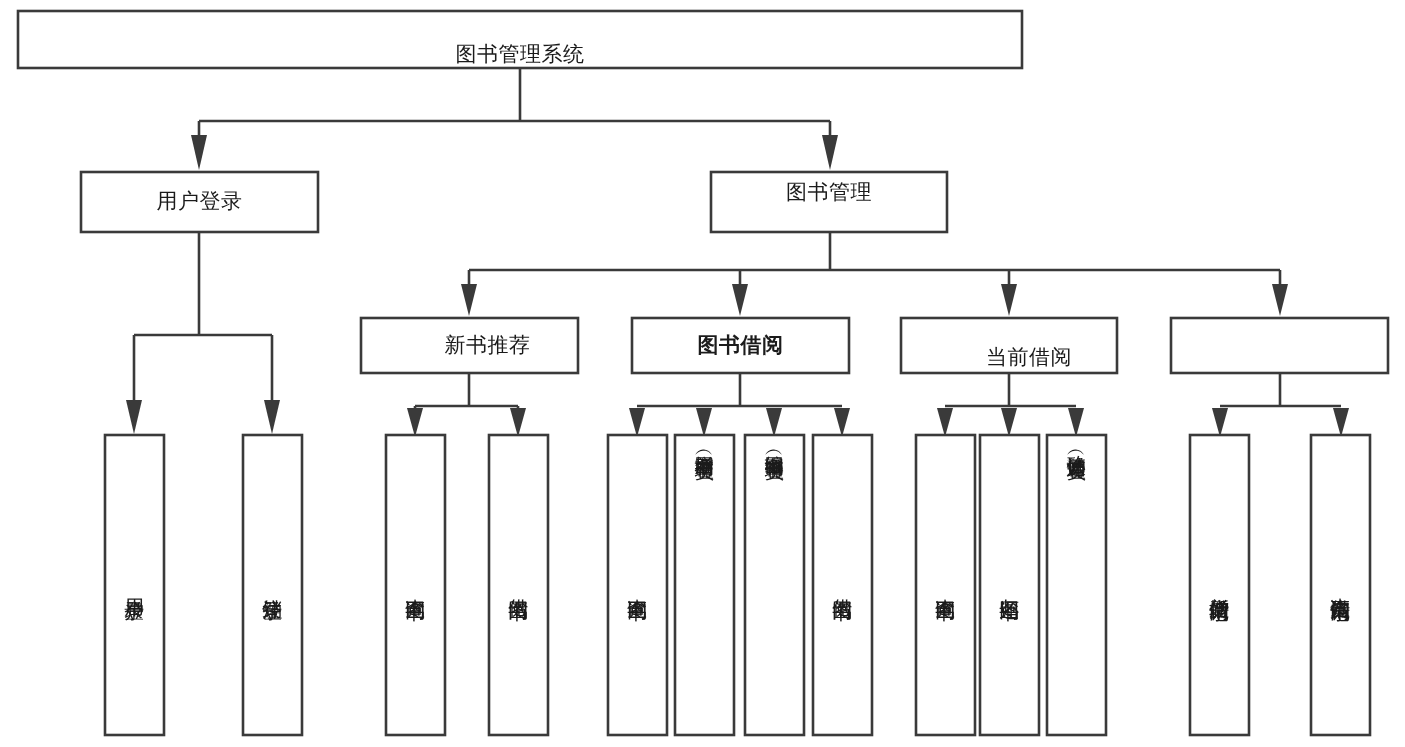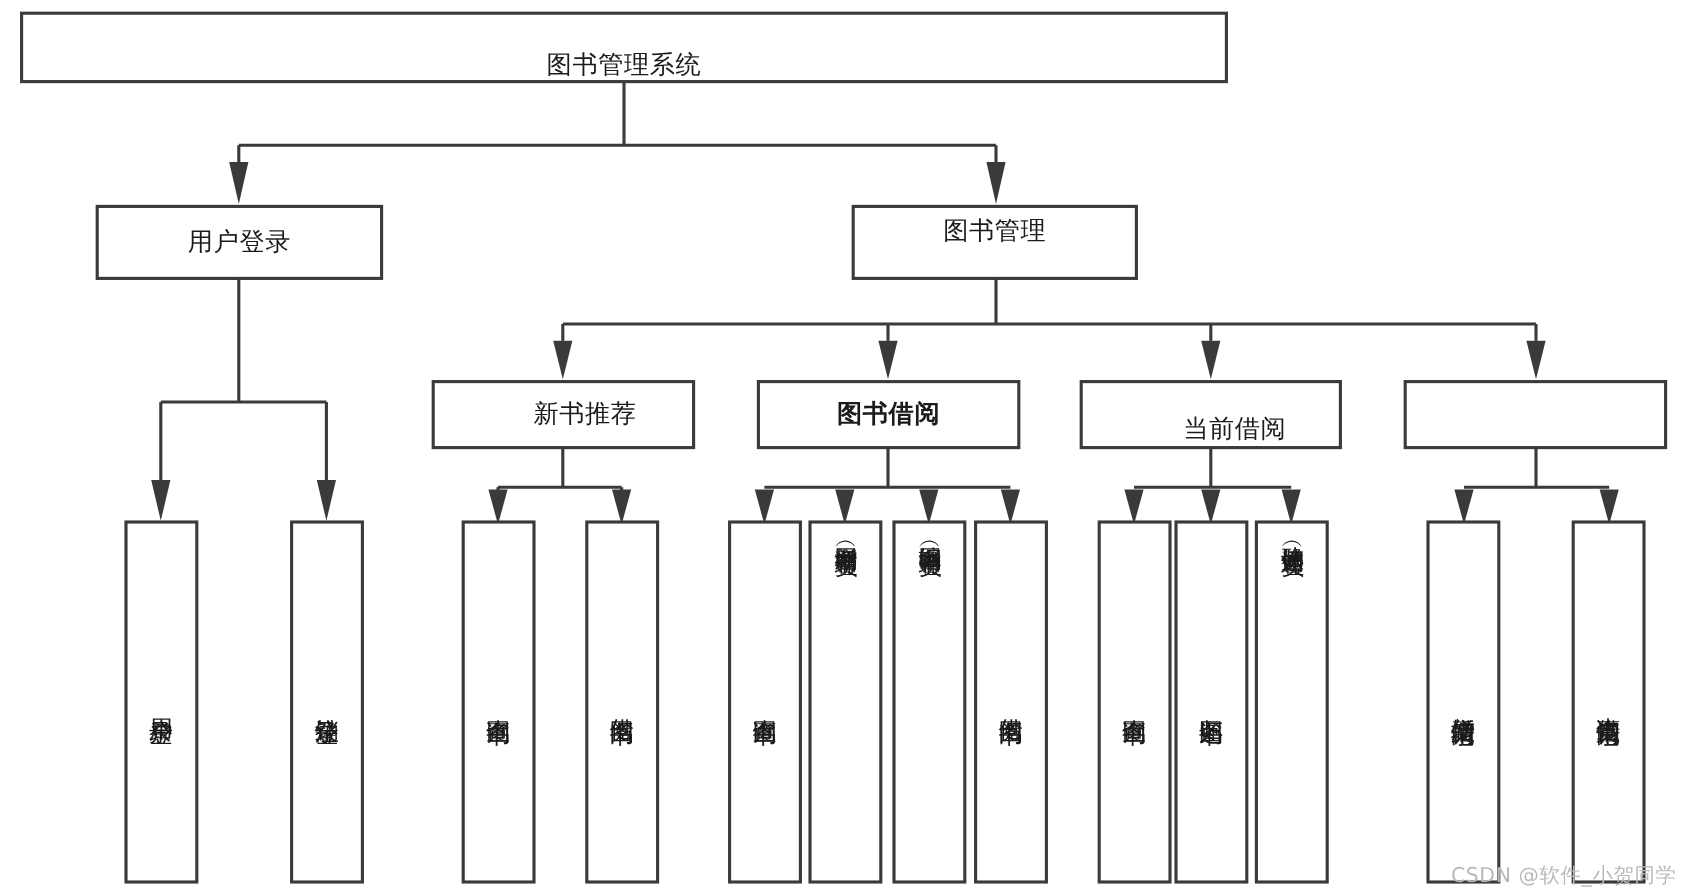--- a/index.html
+++ b/index.html
@@ -186,15 +186,14 @@
   <div class="node-label-v tall" style="left:745px; top:440px; width:59px; height:292px; justify-content:flex-start;">编辑图书（管理员）</div>
   <div class="node-label-v" style="left:813px; top:435px; width:59px; height:300px;">借阅图书</div>
 
   <div class="node-label-v" style="left:916px; top:435px; width:59px; height:300px;">查询图书</div>
   <div class="node-label-v" style="left:980px; top:435px; width:59px; height:300px;">归还图书</div>
   <div class="node-label-v tall" style="left:1047px; top:440px; width:59px; height:292px; justify-content:flex-start;">确认归还（管理员）</div>
 
   <div class="node-label-v" style="left:1190px; top:435px; width:59px; height:300px;">新增借阅记录</div>
   <div class="node-label-v" style="left:1311px; top:435px; width:59px; height:300px;">查询借阅记录</div>
 
-  <div id="watermark">CSDN @软件_小贺同学</div>
 
 </div>
 
 </body></html>

